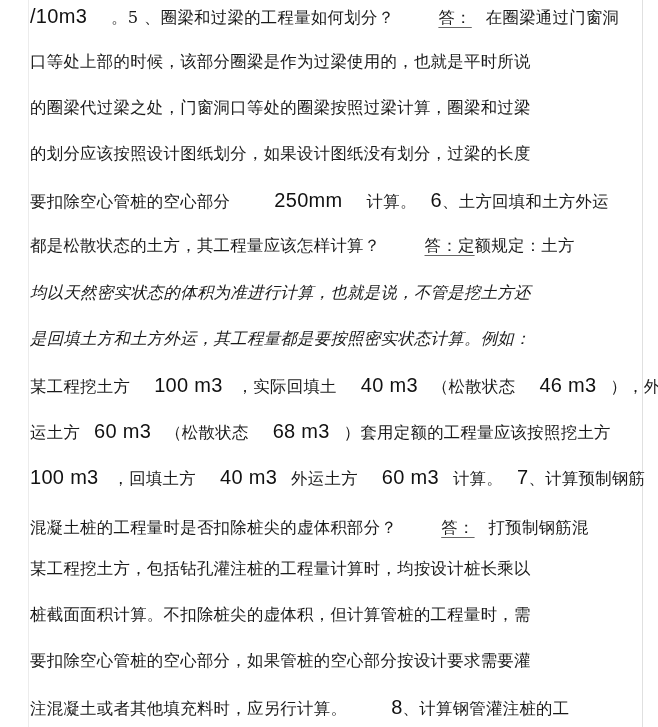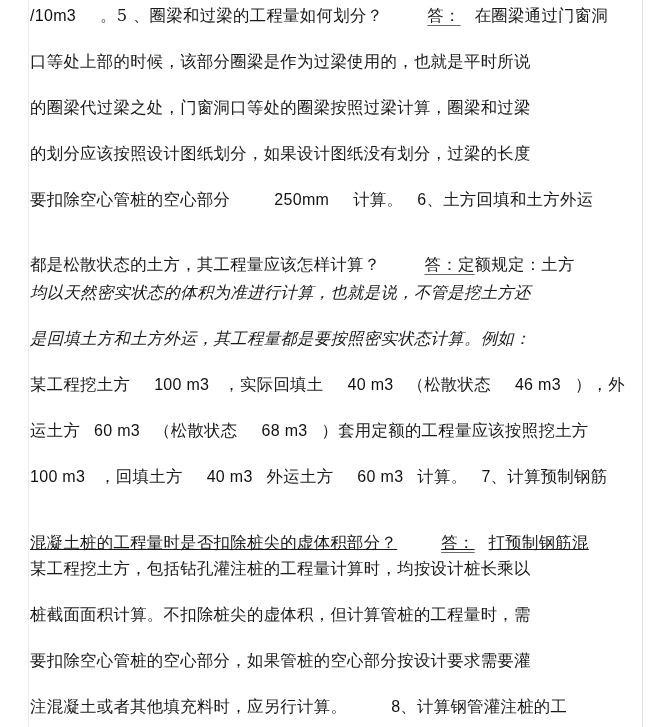--- a/index.html
+++ b/index.html
@@ -10,21 +10,21 @@
     background: #ffffff;
   }
   .line {
     position: absolute; left: 30px; white-space: nowrap;
     font-family: "DejaVu Serif", "Liberation Serif", serif;
     font-size: 16.4px; color: #1a1a1a; line-height: 20px; height: 20px;
     letter-spacing: 0.3px;
   }
   .num {
     font-family: "Liberation Sans", "DejaVu Sans", sans-serif;
-    font-size: 16px; color: #111;
+    font-size: 20px; color: #111;
   }
   .ans { text-decoration: underline; text-decoration-color: #666; text-underline-offset: 4px; }
   .gap1 { display: inline-block; width: 14px; }
   .gap2 { display: inline-block; width: 24px; }
   .gap3 { display: inline-block; width: 44px; }
 </style>
 </head>
 <body>
 
 <div class="page"></div>
@@ -34,40 +34,40 @@
 </div>
 
 <div class="line" style="top:52px;">口等处上部的时候，该部分圈梁是作为过梁使用的，也就是平时所说</div>
 <div class="line" style="top:98px;">的圈梁代过梁之处，门窗洞口等处的圈梁按照过梁计算，圈梁和过梁</div>
 <div class="line" style="top:144px;">的划分应该按照设计图纸划分，如果设计图纸没有划分，过梁的长度</div>
 
 <div class="line" style="top:190px;">
   <span>要扣除空心管桩的空心部分</span><span class="gap3"></span><span class="num">250mm</span><span class="gap2"></span><span>计算。</span><span class="gap1"></span><span class="num">6</span><span>、土方回填和土方外运</span>
 </div>
 
-<div class="line" style="top:236px;margin-top:19px;">
+<div class="line" style="top:236px;">
   <span>都是松散状态的土方，其工程量应该怎样计算？</span><span class="gap3"></span><span class="ans">答：定</span><span>额规定：土方</span>
 </div>
 
 <div class="line" style="top:283px;font-style:italic;">均以天然密实状态的体积为准进行计算，也就是说，不管是挖土方还</div>
 <div class="line" style="top:329px;font-style:italic;">是回填土方和土方外运，其工程量都是要按照密实状态计算。例如：</div>
 
 <div class="line" style="top:375px;">
   <span>某工程挖土方</span><span class="gap2"></span><span class="num">100 m3</span><span class="gap1"></span><span>，实际回填土</span><span class="gap2"></span><span class="num">40 m3</span><span class="gap1"></span><span>（松散状态</span><span class="gap2"></span><span class="num">46 m3</span><span class="gap1"></span><span>），外</span>
 </div>
 
 <div class="line" style="top:421px;">
   <span>运土方</span><span class="gap1"></span><span class="num">60 m3</span><span class="gap1"></span><span>（松散状态</span><span class="gap2"></span><span class="num">68 m3</span><span class="gap1"></span><span>）套用定额的工程量应该按照挖土方</span>
 </div>
 
 <div class="line" style="top:467px;">
   <span class="num">100 m3</span><span class="gap1"></span><span>，回填土方</span><span class="gap2"></span><span class="num">40 m3</span><span class="gap1"></span><span>外运土方</span><span class="gap2"></span><span class="num">60 m3</span><span class="gap1"></span><span>计算。</span><span class="gap1"></span><span class="num">7</span><span>、计算预制钢筋</span>
 </div>
 
-<div class="line" style="top:533px;text-decoration:underline;">
+<div class="line" style="top:518px;">
   <span>混凝土桩的工程量时是否扣除桩尖的虚体积部分？</span><span class="gap3"></span><span class="ans">答：</span><span class="gap1"></span><span>打预制钢筋混</span>
 </div>
 
 <div class="line" style="top:559px;">某工程挖土方，包括钻孔灌注桩的工程量计算时，均按设计桩长乘以</div>
 <div class="line" style="top:605px;">桩截面面积计算。不扣除桩尖的虚体积，但计算管桩的工程量时，需</div>
 <div class="line" style="top:651px;">要扣除空心管桩的空心部分，如果管桩的空心部分按设计要求需要灌</div>
 
 <div class="line" style="top:697px;">
   <span>注混凝土或者其他填充料时，应另行计算。</span><span class="gap3"></span><span class="num">8</span><span>、计算钢管灌注桩的工</span>
 </div>

